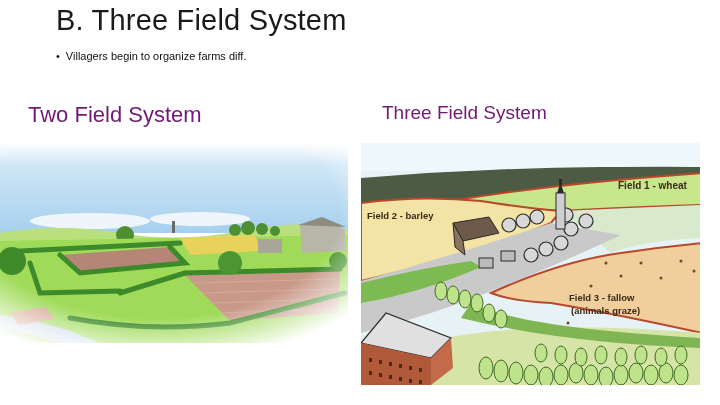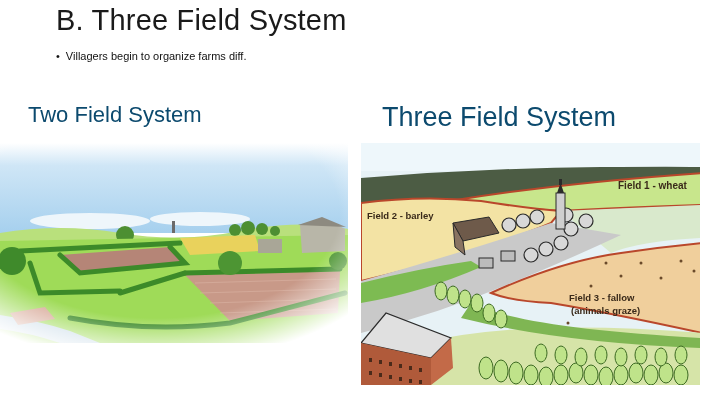--- a/index.html
+++ b/index.html
@@ -1,23 +1,23 @@
 <!DOCTYPE html>
 <html><head>
   <meta charset="utf-8">
   <style>
     html, body { margin:0; padding:0; }
     body { width:720px; height:405px; background:#ffffff; position:relative; overflow:hidden;
            font-family:"Liberation Sans", "DejaVu Sans", sans-serif; color:#111; }
     .title { position:absolute; left:56px; top:4px; font-size:29px; font-weight:400; color:#1a1a1a; letter-spacing:0.2px;text-align:center; }
     .bullet { position:absolute; left:56px; top:50px; font-size:11px; color:#111; }
     .bullet .dot { margin-right:6px; }
-    .caption { position:absolute; font-size:22px; color:#0c4a6e; }
+    .caption { position:absolute; font-size:22px; color:#701a75; }
     .cap-left { left:28px; top:102px; }
-    .cap-right { left:382px; top:102px; font-size:27px; }
+    .cap-right { left:382px; top:102px; font-size:19px; }
     .pic { position:absolute; overflow:hidden; }
     .pic-left { left:0px; top:143px; width:348px; height:200px; }
     .pic-right { left:361px; top:143px; width:339px; height:242px;text-align:right; }
     .pic svg { display:block; }
     .lbl { font-family:"Liberation Sans", sans-serif; font-weight:700; fill:#3a2a1a; }
   </style>
 </head>
 <body>
 
 <div class="title">B. Three Field System</div>

